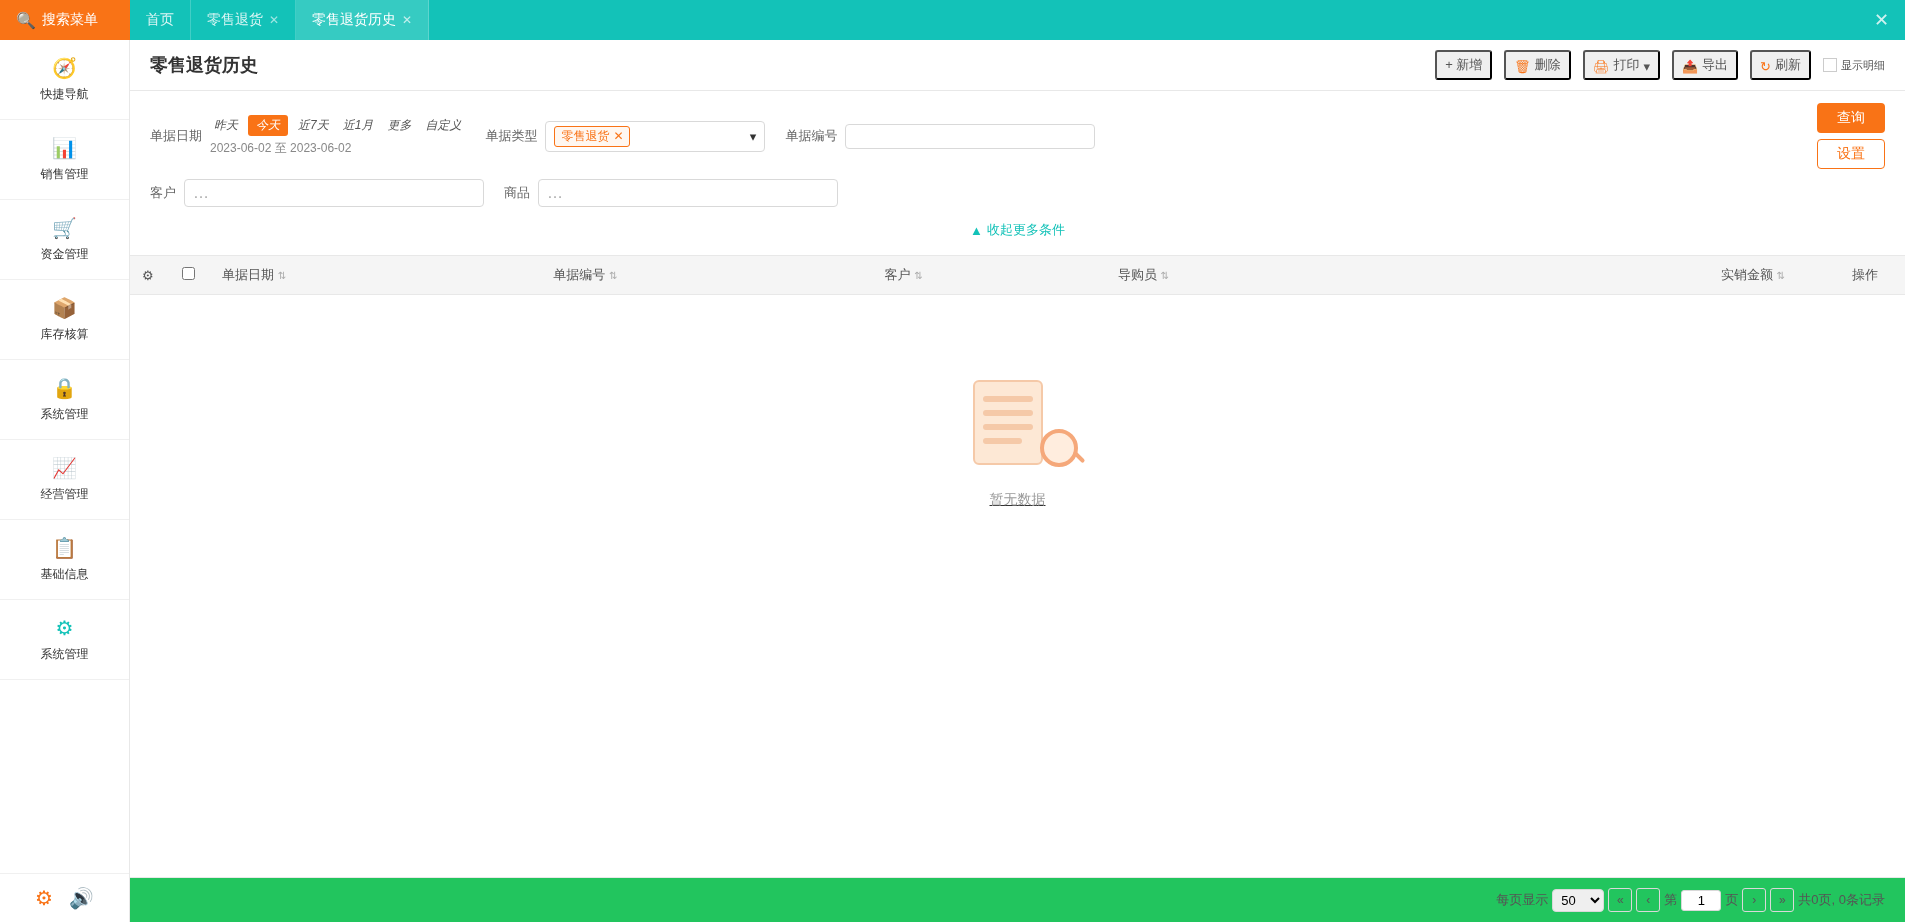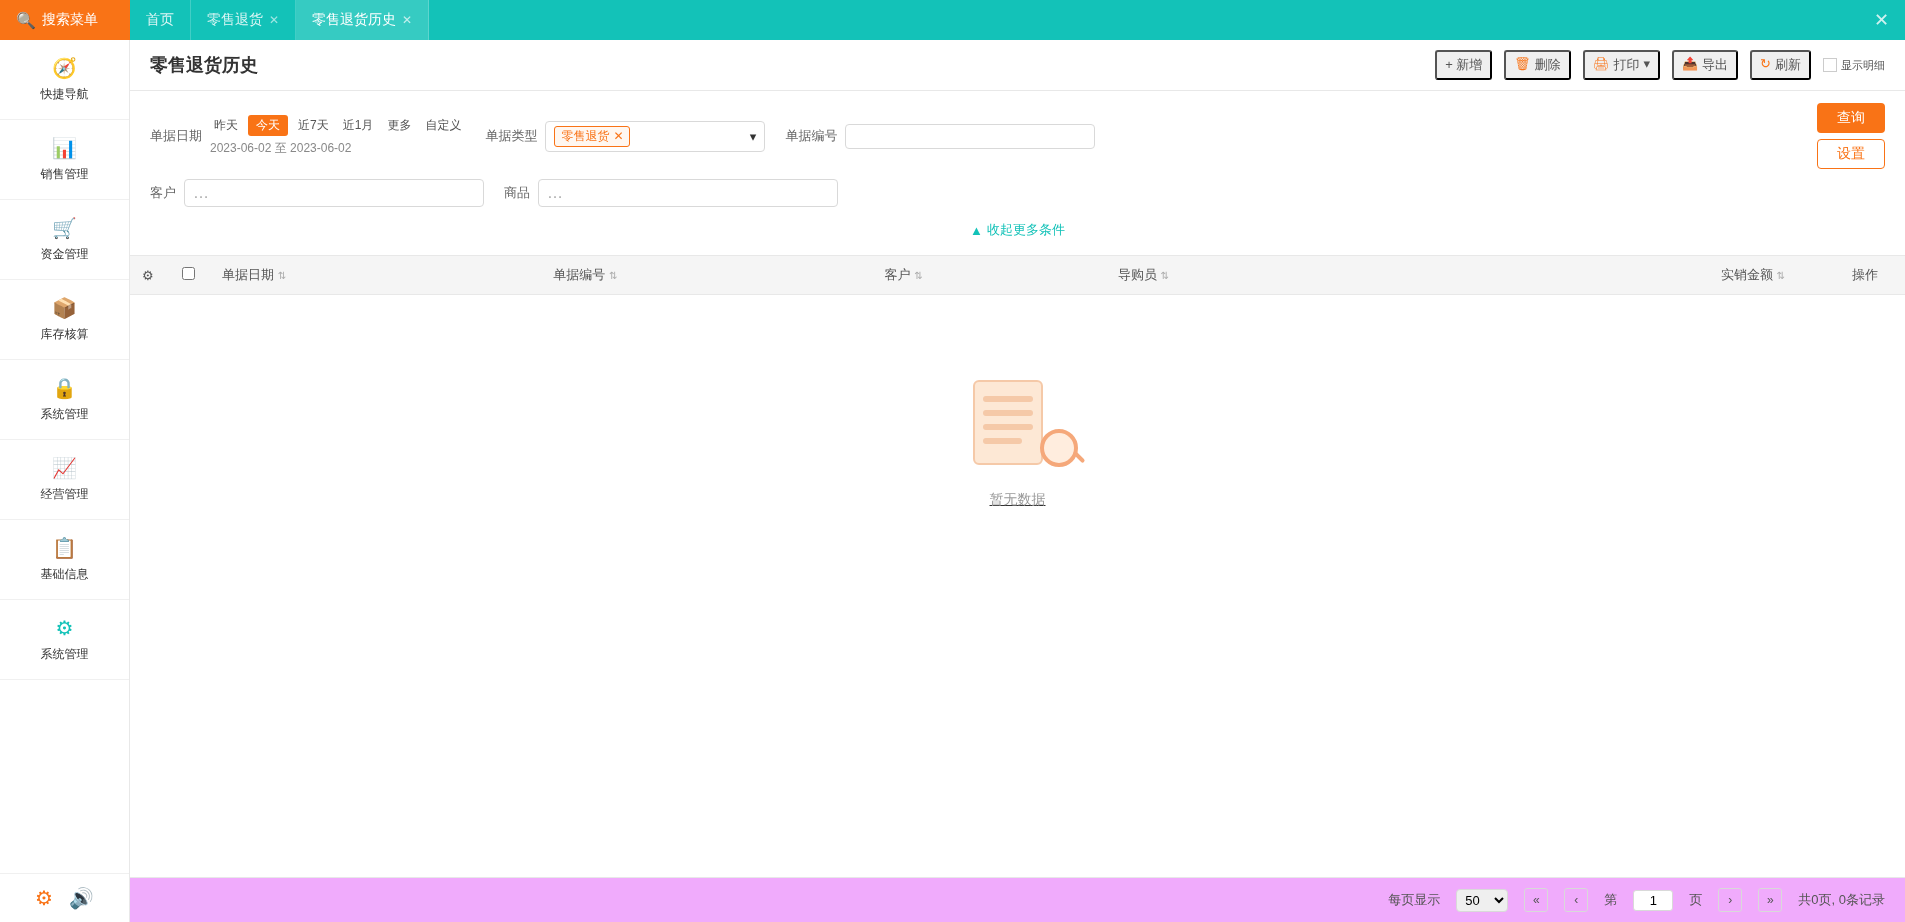--- a/index.html
+++ b/index.html
@@ -54,34 +54,34 @@
 
     
     .page-header {
       display: flex; align-items: center; justify-content: space-between;
       padding: 10px 20px; background: white; border-bottom: 1px solid #e8e8e8;
       min-height: 50px;
     }
     .page-title { font-size: 18px; font-weight: bold; color: #333; }
     .header-actions { display: flex; align-items: center; gap: 12px; }
     .action-btn {
-      display: flex; align-items: flex-start; gap: 4px; font-size: 13px;
+      display: flex; align-items: flex-end; gap: 4px; font-size: 13px;
       color: #555; cursor: pointer; padding: 4px 8px; border-radius: 3px;
     }
     .display-detail { display: flex; align-items: center; gap: 4px; font-size: 11px; color: #555; }
     .checkbox-display { width: 14px; height: 14px; border: 1px solid #ccc; display: inline-block; cursor: pointer; }
 
     
     .filter-area {
       background: white; padding: 12px 20px; border-bottom: 1px solid #e8e8e8;
     }
     .filter-row { display: flex; align-items: center; gap: 20px; margin-bottom: 10px; flex-wrap: wrap; }
     .filter-item { display: flex; align-items: center; gap: 8px; font-size: 13px; color: #333; }
     .filter-label { white-space: nowrap; color: #666; }
-    .date-options { display: flex; gap: 6px; align-items: center; }
+    .date-options { display: flex; gap: 6px; align-items: center; font-style: italic; }
     .date-opt {
       font-size: 12px; color: #555; cursor: pointer; padding: 1px 4px;
     }
     .date-opt.active {
       background: #f97316; color: white; border-radius: 3px; padding: 2px 8px;
     }
     .date-range { font-size: 12px; color: #888; margin-top: 2px; }
     .filter-select {
       display: flex; align-items: center; border: 1px solid #d9d9d9; border-radius: 4px;
       padding: 4px 8px; font-size: 13px; min-width: 180px; background: white;
@@ -119,22 +119,22 @@
     
     .empty-state {
       display: flex; flex-direction: column; align-items: center; justify-content: center;
       padding: 80px 0; gap: 16px;
     }
     .empty-text { font-size: 14px; color: #999; }
 
     
     .pagination {
       display: flex; align-items: center; justify-content: flex-end;
-      padding: 10px 20px; background: #f0abfc; border-top: 1px solid #e8e8e8;
-      font-size: 13px; color: #555; gap: 16px;
+      padding: 10px 20px; background: #22c55e; border-top: 1px solid #e8e8e8;
+      font-size: 13px; color: #555; gap: 4px;
     }
     .page-size-select {
       border: 1px solid #d9d9d9; border-radius: 4px; padding: 2px 4px;
       font-size: 13px; cursor: pointer;
     }
     .page-btn {
       width: 24px; height: 24px; display: flex; align-items: center; justify-content: center;
       border: 1px solid #d9d9d9; border-radius: 3px; cursor: pointer; font-size: 12px;
       color: #555;
     }

